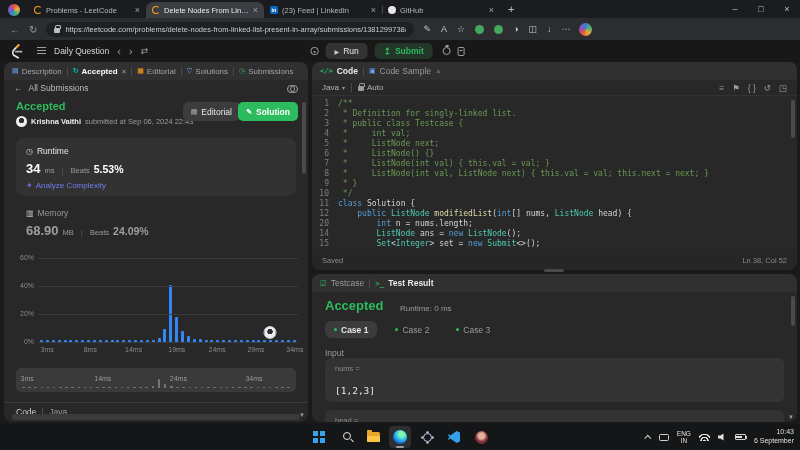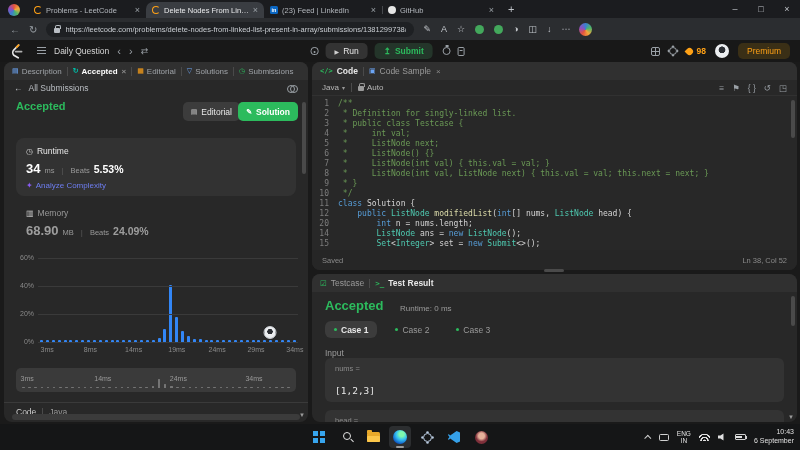--- a/index.html
+++ b/index.html
@@ -269,28 +269,20 @@
         <span class="play">▶</span>
         <span>Run</span>
       </div>
       <div class="submitpill">
         <span>↥</span>
         <span>Submit</span>
       </div>
       <span class="i-timer"></span>
       <span class="i-note"></span>
     </div>
-    <div class="hright">
-      <span class="i-grid"></span>
-      <span class="i-gear"></span>
-      <span class="i-flame"></span>
-      <span class="streak">98</span>
-      <span class="avatar hava"></span>
-      <div class="prem">Premium</div>
-    </div>
   </div>
 
   <div class="panel" id="leftpanel">
     <div class="ptabs" id="lptabs">
         <div class="lptab">
           <span class="lpglyph" style="color: rgb(108, 165, 245);">▤</span>
           <span>Description</span>
         </div>
         <span class="tsep"></span>
         <div class="lptab active">
@@ -313,20 +305,25 @@
           <span class="lpglyph" style="color: rgb(44, 187, 93);">◷</span>
           <span>Submissions</span>
         </div>
       </div>
     <div class="allsubs">
       <span>←</span>
       <span>All Submissions</span>
       <span class="i-link"></span>
     </div>
     <div class="lp-status">Accepted</div>
+    <div class="lp-author">
+      <span class="avatar aava"></span>
+      <span class="aname">Krishna Vaithi</span>
+      <span>submitted at Sep 06, 2024 22:43</span>
+    </div>
     <div class="btn-editorial">
       <span class="bi">▤</span>
       <span>Editorial</span>
     </div>
     <div class="btn-solution">
       <span class="bi">✎</span>
       <span>Solution</span>
     </div>
 
     <div class="rtcard">

